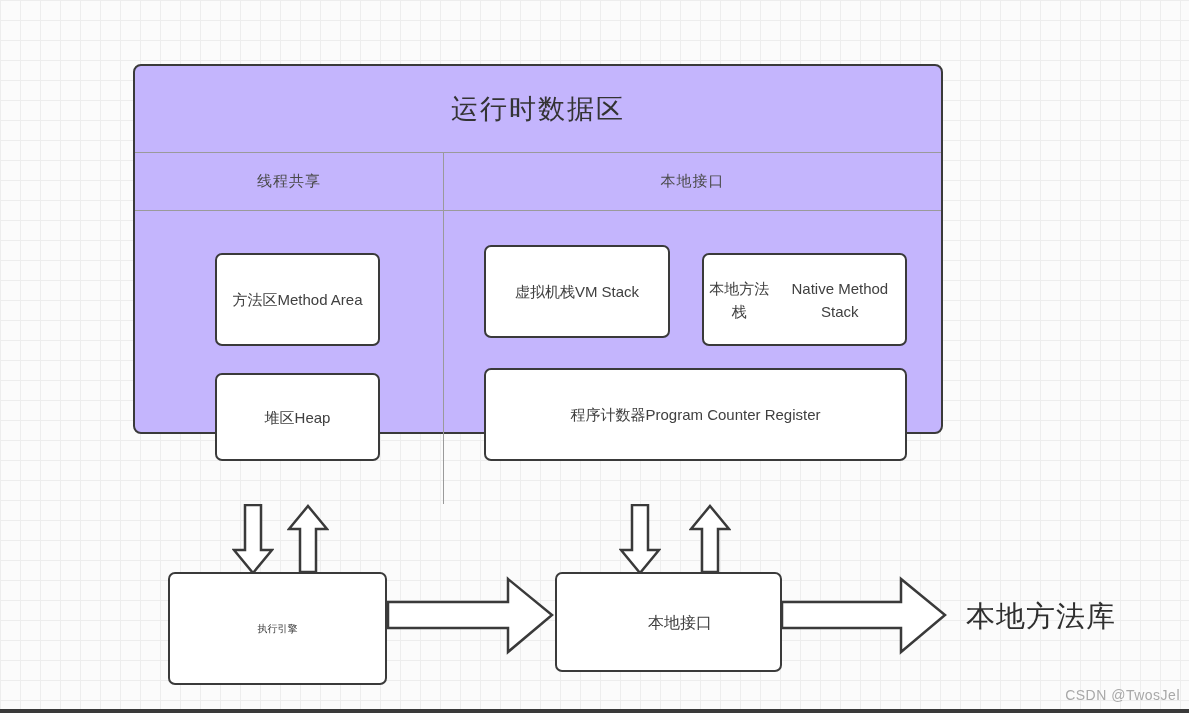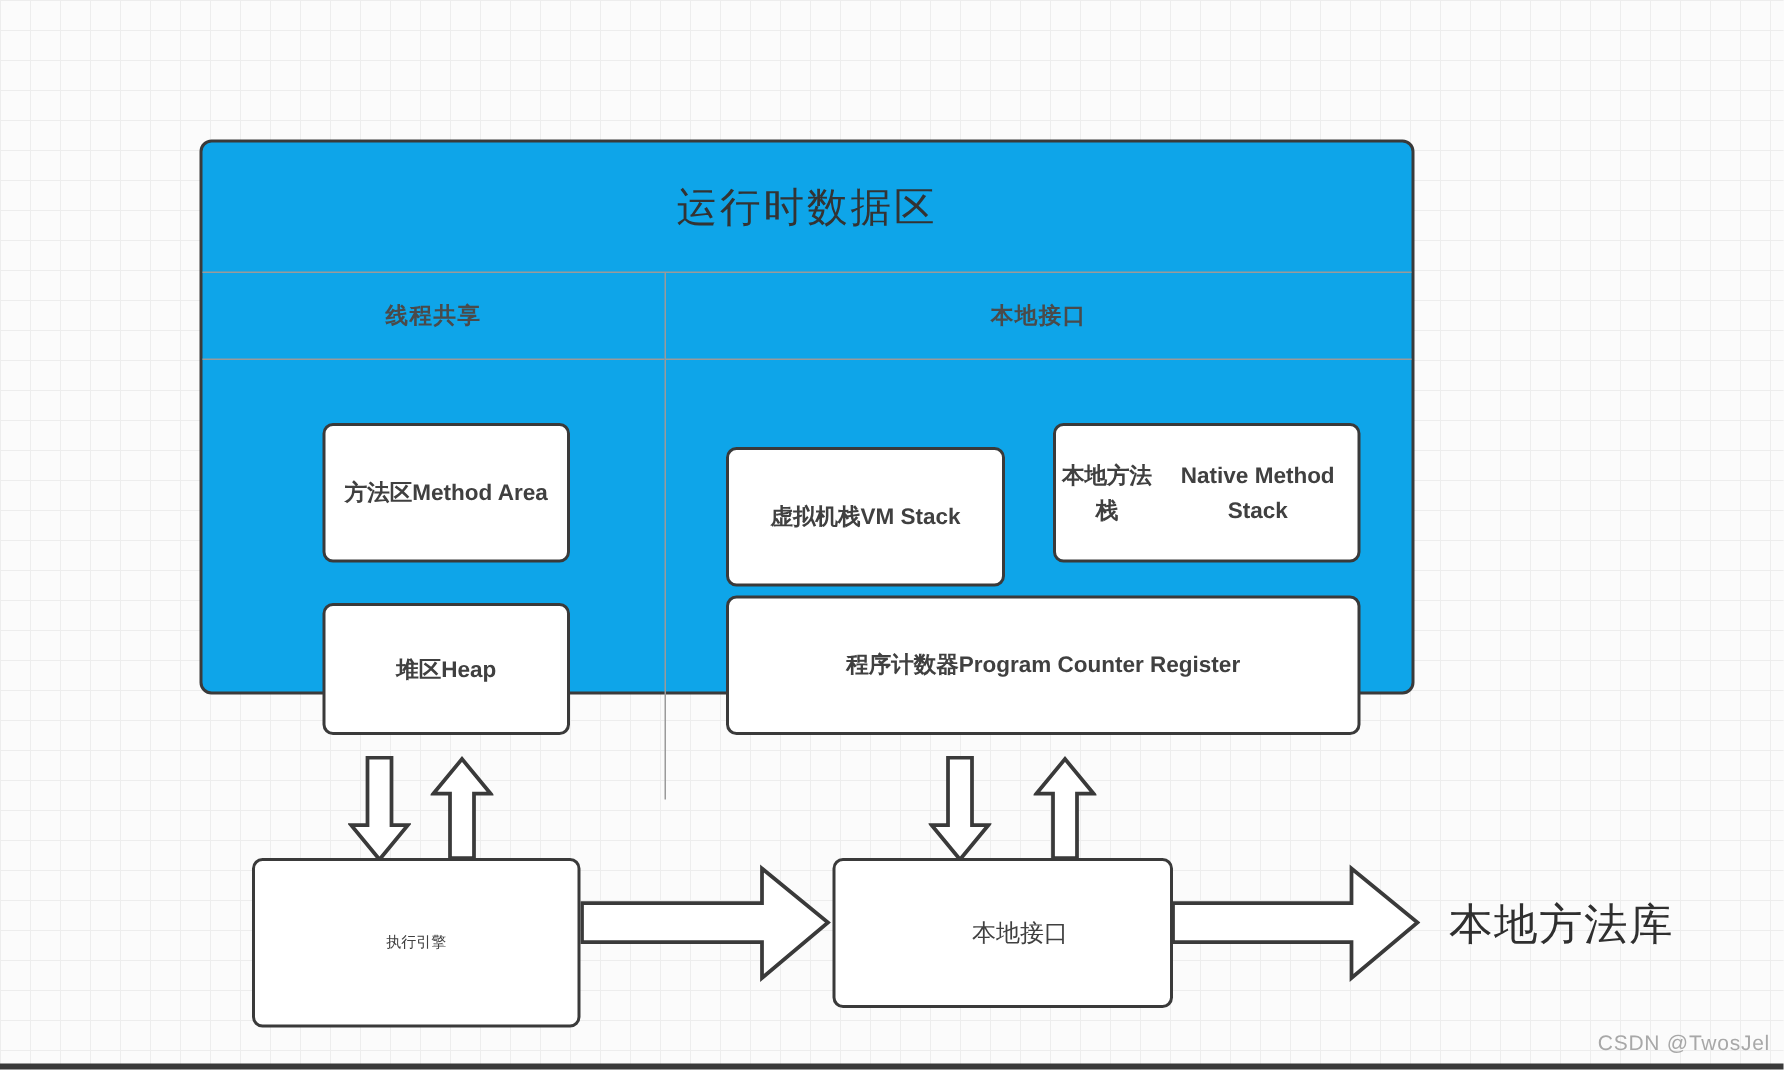--- a/index.html
+++ b/index.html
@@ -9,48 +9,47 @@
     background-color:#fbfbfb;
     background-image:
       linear-gradient(#ededed 1px, transparent 1px),
       linear-gradient(90deg, #ededed 1px, transparent 1px);
     background-size:20px 20px;
   }
   .abs{position:absolute;}
   
   .rda{
     left:133px;top:64px;width:810px;height:370px;
-    background:#0ea5e9;border:2.5px solid #3a3a3a;border-radius:8px;
+    background:#c4b5fd;border:2.5px solid #3a3a3a;border-radius:8px;
     box-sizing:border-box;
-    margin-top:29px;
   }
   .rda-title{
     height:86px;display:flex;align-items:center;justify-content:center;
     border-bottom:1px solid #9a9a9a;
     font-size:27px;color:#333;letter-spacing:2px;
   }
-  .rda-cols{display:flex;height:351px;font-weight:bold;}
+  .rda-cols{display:flex;height:351px;}
   .col-left{width:308px;position:relative;}
   .col-right{flex:1;border-left:1px solid #9a9a9a;position:relative;}
   .col-header{
     height:57px;border-bottom:1px solid #9a9a9a;
     display:flex;align-items:center;justify-content:center;
     font-size:15px;color:#4a4a4a;letter-spacing:1px;
   }
   
   .node{
     position:absolute;background:#fff;border:2px solid #3a3a3a;border-radius:7px;
     box-sizing:border-box;display:flex;flex-direction:row;
     align-items:center;justify-content:center;text-align:center;
     font-size:15px;color:#404040;line-height:23px;
   }
   
   .method-area{left:80px;top:100px;width:165px;height:93px;}
   .heap{left:80px;top:220px;width:165px;height:88px;}
-  .vm-stack{left:40px;top:116px;width:186px;height:93px;text-align:center;}
+  .vm-stack{left:40px;top:92px;width:186px;height:93px;text-align:center;}
   .native-method-stack{left:258px;top:100px;width:205px;height:93px;}
   .pc-register{left:40px;top:215px;width:423px;height:93px;}
   
   .engine{left:168px;top:572px;width:219px;height:113px;font-size:10px;}
   .native-interface{left:555px;top:572px;width:227px;height:100px;font-size:16px;padding-left:23px;}
   .nml-label{
     left:966px;top:597px;width:210px;
     font-size:29px;font-weight:400;color:#2f2f2f;letter-spacing:1px;
   }
   svg{display:block;}

